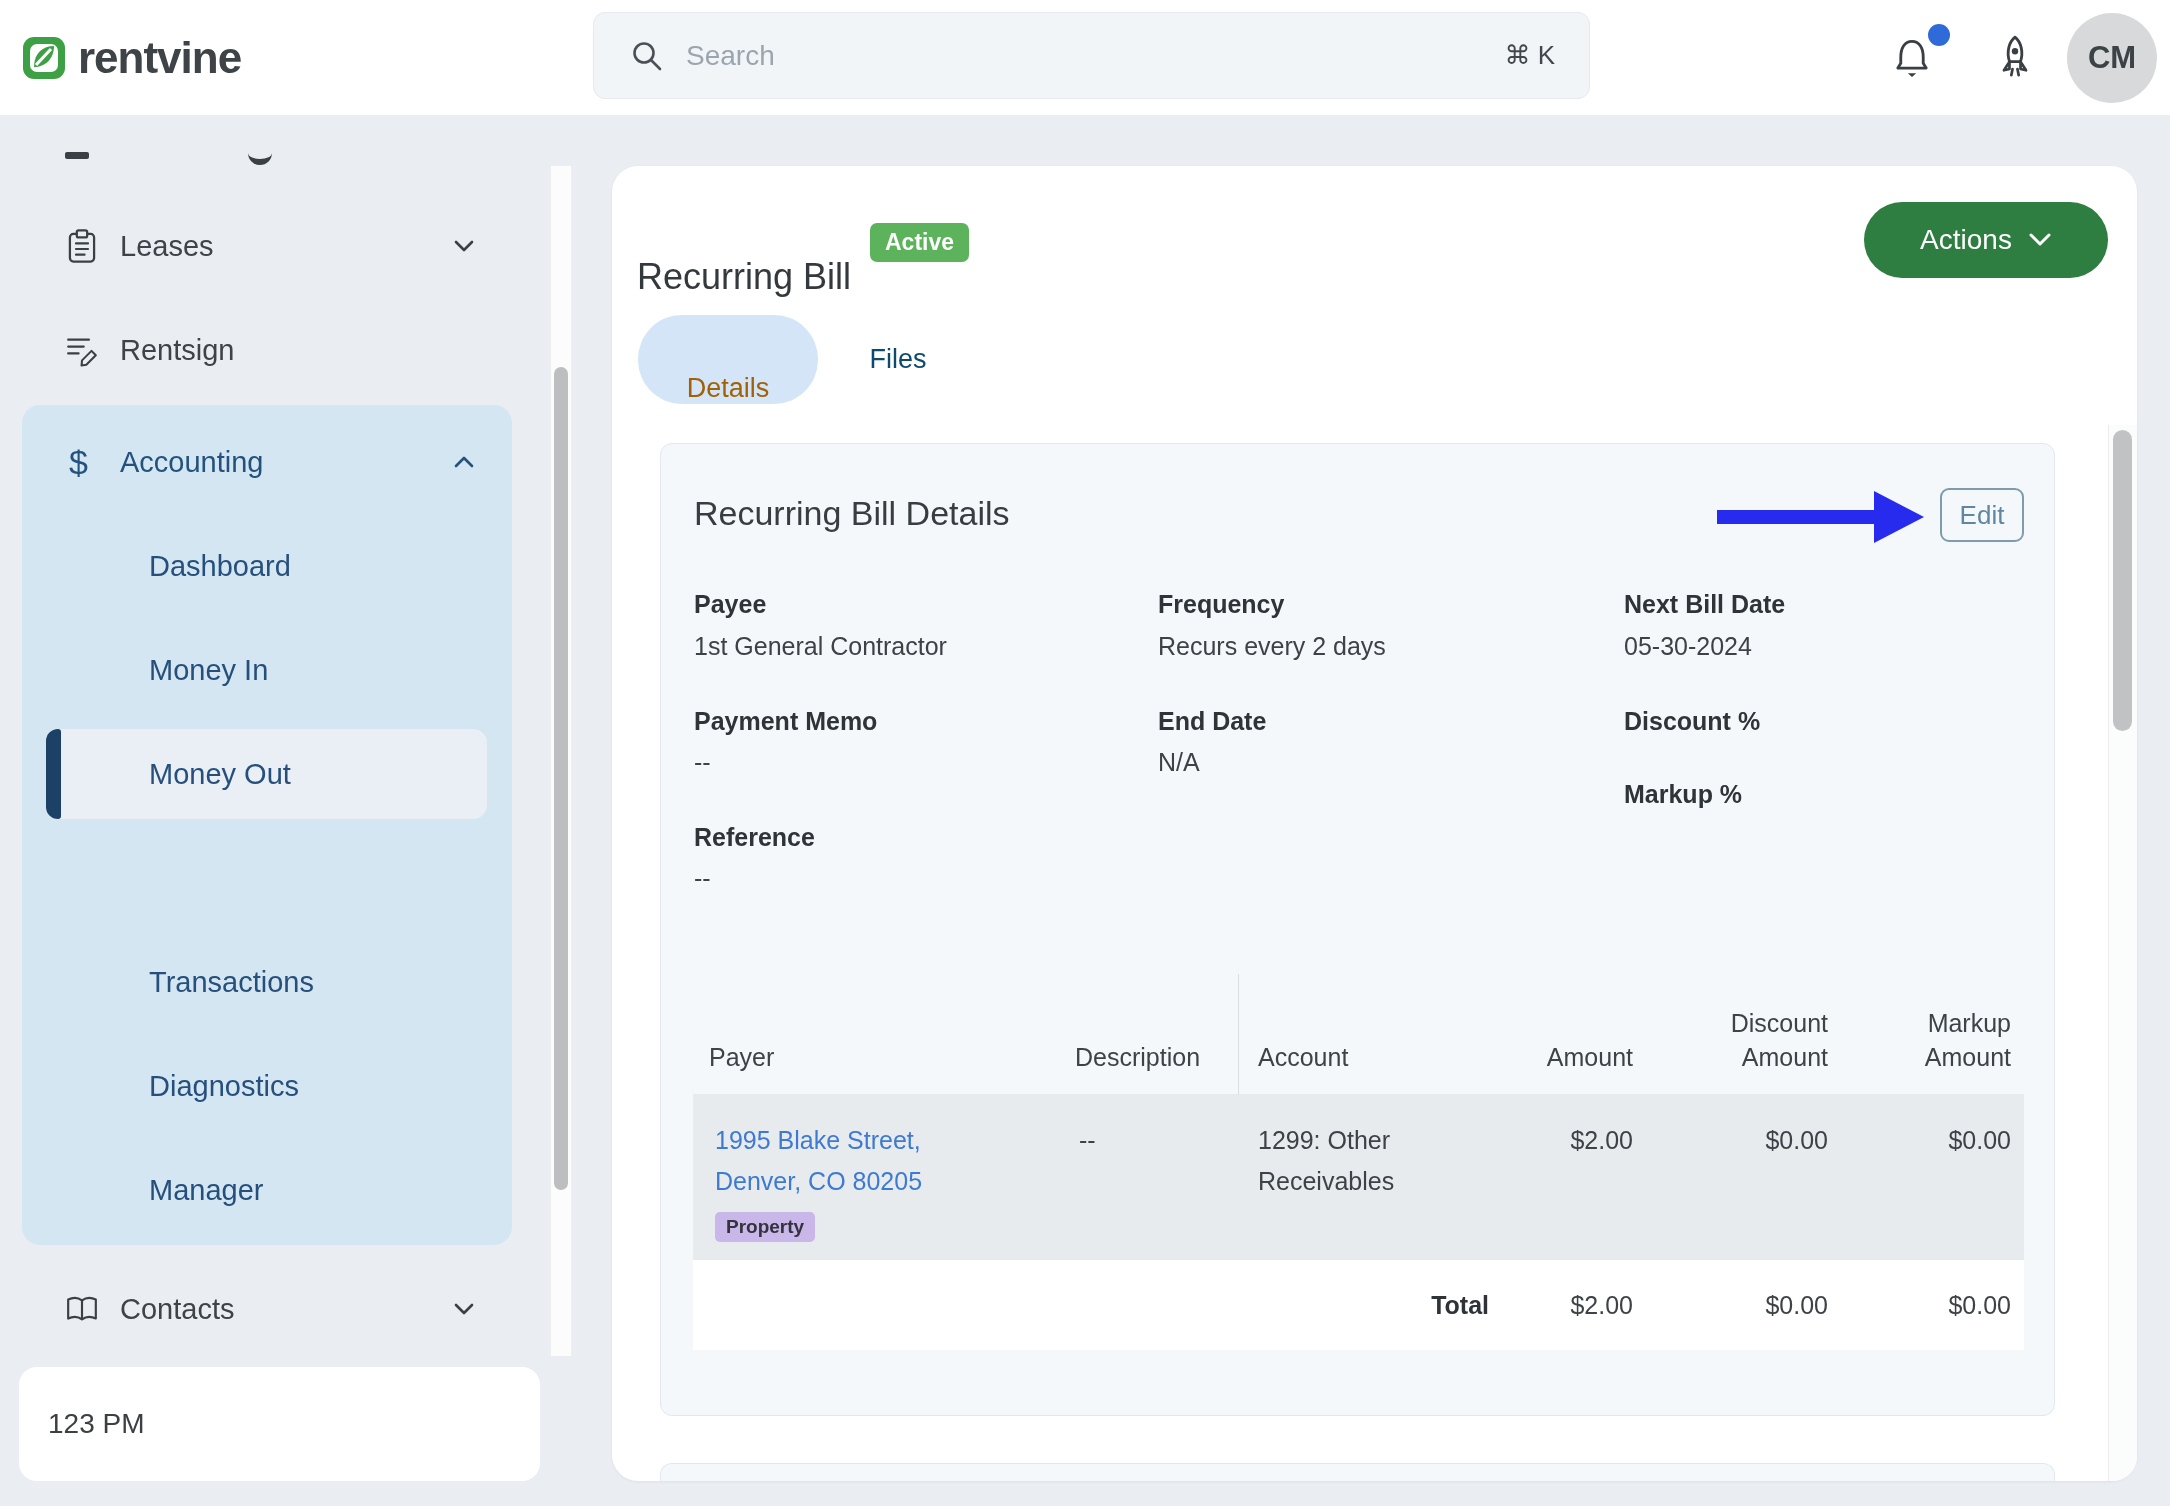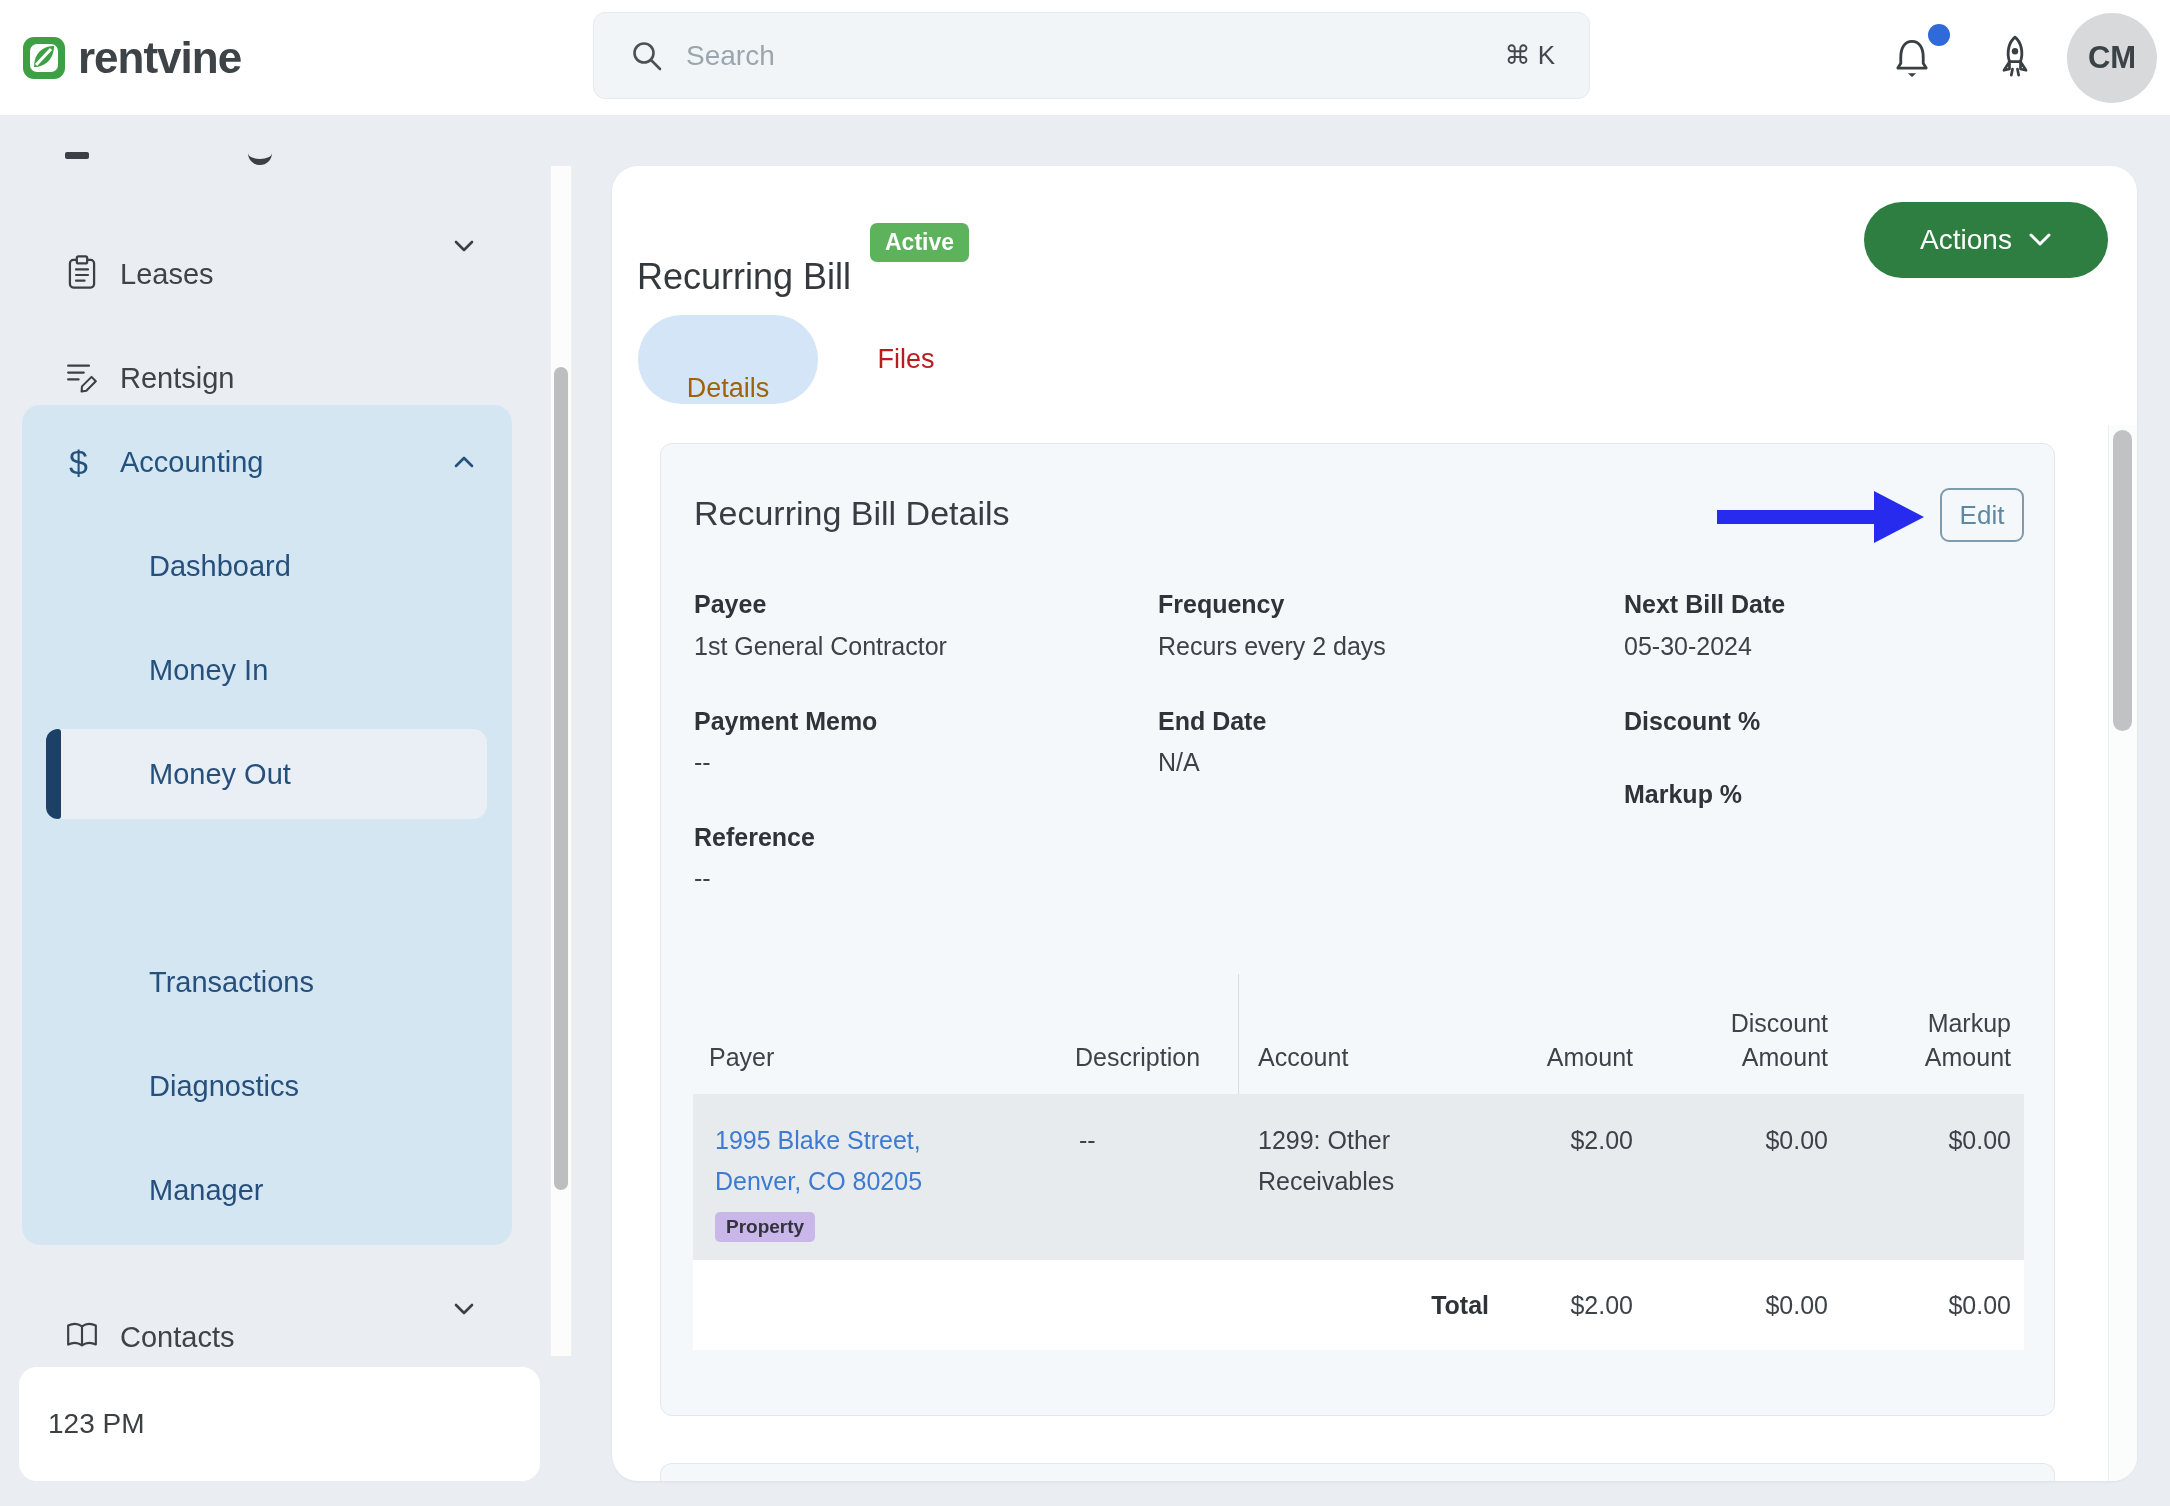--- a/index.html
+++ b/index.html
@@ -19,21 +19,21 @@
   .shortcut{margin-right:34px;font-size:26px;color:#42474c;white-space:nowrap;}
   .icon-btn{position:absolute;top:0;height:115px;display:flex;align-items:center;background:none;border:none;cursor:pointer;padding:0;}
   .bell-wrap{left:1886px;}
   .rocket-wrap{left:1988px;}
   .dot{position:absolute;left:42px;top:24px;width:22px;height:22px;border-radius:50%;background:#2e6bd8;}
   .avatar{position:absolute;left:2067px;top:13px;width:90px;height:90px;border-radius:50%;
           background:#d7d9da;display:flex;align-items:center;justify-content:center;
           font-size:31px;font-weight:700;color:#3c4347;cursor:pointer;}
   
   .sidebar{position:absolute;left:0;top:115px;width:612px;height:1391px;}
-  .nav-row{position:absolute;left:0;width:520px;height:90px;display:flex;align-items:flex-end;
+  .nav-row{position:absolute;left:0;width:520px;height:90px;display:flex;align-items:center;
            padding-left:63px;box-sizing:border-box;cursor:pointer;}
   .nav-row .nicon{width:38px;height:38px;margin-right:19px;flex:0 0 auto;}
   .nav-label{font-size:29px;color:#3d4349;}
   .nav-chev{position:absolute;left:450px;top:31px;}
   .frag-bar{position:absolute;left:65px;top:37px;width:24px;height:7px;background:#3a4045;border-radius:2px;}
   .frag-g{position:absolute;left:248px;top:30px;width:24px;height:14px;border-bottom:6px solid #3a4045;
           border-radius:0 0 12px 12px;}
   .acct{position:absolute;left:22px;top:290px;width:490px;height:840px;background:#d5e6f3;border-radius:18px;}
   .acct-row{position:absolute;left:0;width:490px;height:90px;display:flex;align-items:center;cursor:pointer;}
   .acct-head{top:12px;}
@@ -57,21 +57,21 @@
         border-radius:26px;box-shadow:0 1px 3px rgba(20,40,60,.06);}
   .card-title{position:absolute;left:25px;top:50px;font-size:36px;color:#34393d;margin-top:40px;}
   .badge{position:absolute;left:258px;top:57px;height:39px;line-height:39px;padding:0 15px;
          background:#5cb35c;color:#ffffff;font-size:23px;font-weight:700;border-radius:7px;}
   .actions{position:absolute;left:1252px;top:36px;width:244px;height:76px;border-radius:38px;
          background:#2e7d41;color:#ffffff;font-size:28px;border:none;cursor:pointer;
          display:flex;align-items:center;justify-content:center;gap:16px;font-family:"Liberation Sans",sans-serif;}
   .tab{position:absolute;top:149px;height:89px;display:flex;align-items:center;justify-content:center;
          font-size:27px;cursor:pointer;}
   .tab-active{left:26px;width:180px;background:#d3e5f6;color:#a16207;border-radius:44px;align-items:flex-end;}
-  .tab-plain{left:240px;width:108px;color:#b91c1c;background:transparent;}
+  .tab-plain{left:232px;width:108px;color:#0c4a6e;background:transparent;}
   .section{position:absolute;left:48px;top:277px;width:1395px;height:973px;background:#f5f8fb;
          border:1px solid #e2e8ee;border-radius:12px;box-sizing:border-box;}
   .section2{position:absolute;left:48px;top:1297px;width:1395px;height:18px;background:#f5f8fb;
          border:1px solid #e2e8ee;border-bottom:none;border-radius:12px 12px 0 0;box-sizing:border-box;}
   .sec-title{position:absolute;left:33px;top:48px;font-size:34px;color:#383d41;line-height:42px;}
   .edit-btn{position:absolute;left:1279px;top:44px;width:84px;height:54px;background:transparent;
          border:2px solid #7e9cad;border-radius:9px;color:#5e88a2;font-size:26px;cursor:pointer;
          font-family:"Liberation Sans",sans-serif;}
   .arrow-shaft{position:absolute;left:1056px;top:66px;width:157px;height:14px;background:#262bee;}
   .arrow-head{position:absolute;left:1213px;top:47px;width:0;height:0;

